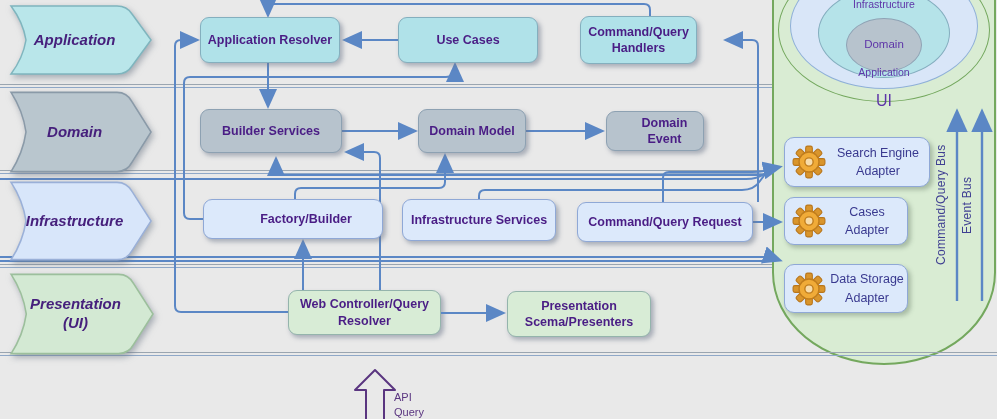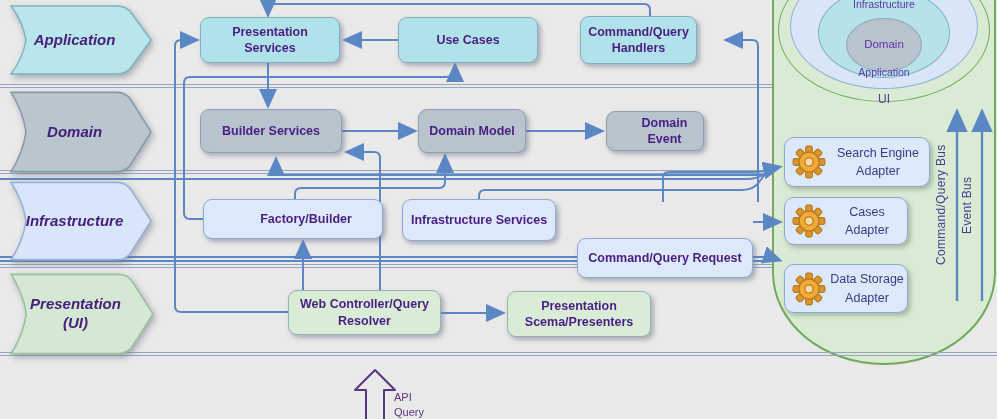--- a/index.html
+++ b/index.html
@@ -68,21 +68,21 @@
 
   <div class="cylinder"></div>
 
   <div class="ellipse" style="left:778px;top:-42px;width:212px;height:144px;border:1.5px solid #74a85e;"></div>
   <div class="ellipse" style="left:790px;top:-37px;width:188px;height:126px;background:#d9e6f8;border:1.5px solid #8fb0d8;"></div>
   <div class="ellipse" style="left:818px;top:-12px;width:132px;height:90px;background:#b5e3e9;border:1.5px solid #85aebf;"></div>
   <div class="ellipse" style="left:846px;top:18px;width:76px;height:54px;background:#b7c3cd;border:1.5px solid #8fa3b5;"></div>
   <div class="onion-label" style="left:834px;top:-2px;width:100px;">Infrastructure</div>
   <div class="onion-label" style="left:844px;top:38px;width:80px;font-size:11.5px;">Domain</div>
   <div class="onion-label" style="left:834px;top:66px;width:100px;">Application</div>
-  <div class="onion-label" style="left:864px;top:92px;width:40px;font-size:12px;">UI</div>
+  <div class="onion-label" style="left:864px;top:92px;width:40px;font-size:16px;">UI</div>
 
   <div class="sep" style="top:84px;"></div>
   <div class="sep sep2" style="top:87px;"></div>
   <div class="sep" style="top:170px;"></div>
   <div class="sep sep2" style="top:173px;"></div>
   <div class="sep" style="top:264px;"></div>
   <div class="sep sep2" style="top:267px;"></div>
   <div class="sep" style="top:352px;width:997px;"></div>
   <div class="sep sep2" style="top:355px;width:997px;"></div>
 
@@ -150,32 +150,32 @@
     <div class="chev-label">Infrastructure</div>
   </div>
   <div class="chev" style="left:5px;top:272px;width:150px;height:84px;">
     <svg viewBox="0 0 148 72" preserveAspectRatio="none">
         <path d="M6,2 L112,2 Q122,2 127,10 L146,36 L127,62 Q122,70 112,70 L6,70 Q18,54 21,36 Q18,18 6,2 Z" fill="#d3e9d3" stroke="#9cbf9c" stroke-width="1.5"></path>
       </svg>
     <div class="chev-label">Presentation
 (UI)</div>
   </div>
 
-  <div class="box cyan" style="left:200px;top:17px;width:140px;height:46px;">Presentation Services</div>
+  <div class="box cyan" style="left:200px;top:17px;width:140px;height:46px;">Application Resolver</div>
   <div class="box cyan" style="left:398px;top:17px;width:140px;height:46px;">Use Cases</div>
   <div class="box cyan" style="left:580px;top:16px;width:117px;height:48px;">Command/Query
 Handlers</div>
 
   <div class="box gray" style="left:200px;top:109px;width:142px;height:44px;">Builder Services</div>
   <div class="box gray" style="left:418px;top:109px;width:108px;height:44px;">Domain Model</div>
   <div class="box gray" style="left:606px;top:111px;width:98px;height:40px;padding-left:24px;">Domain Event</div>
 
   <div class="box blue" style="left:203px;top:199px;width:180px;height:40px;padding-left:31px;">Factory/Builder</div>
   <div class="box blue" style="left:402px;top:199px;width:154px;height:42px;">Infrastructure Services</div>
-  <div class="box blue" style="left:577px;top:202px;width:176px;height:40px;margin-top:36px;">Command/Query Request</div>
+  <div class="box blue" style="left:577px;top:202px;width:176px;height:40px;">Command/Query Request</div>
 
   <div class="box green" style="left:288px;top:290px;width:153px;height:45px;">Web Controller/Query
 Resolver</div>
   <div class="box green" style="left:507px;top:291px;width:144px;height:46px;">Presentation
 Scema/Presenters</div>
 
   <svg class="overlay" width="997" height="419" viewBox="0 0 997 419" style="z-index:5;">
     <path marker-end="url(#arr)" fill="none" stroke="#5b87c5" stroke-width="2" d="M441,313 L502,313"></path>
   </svg>
 

